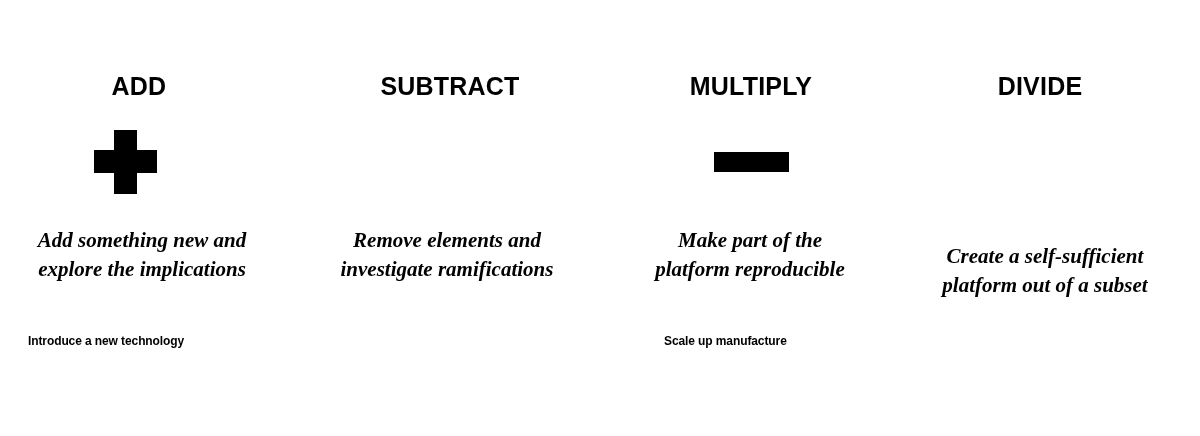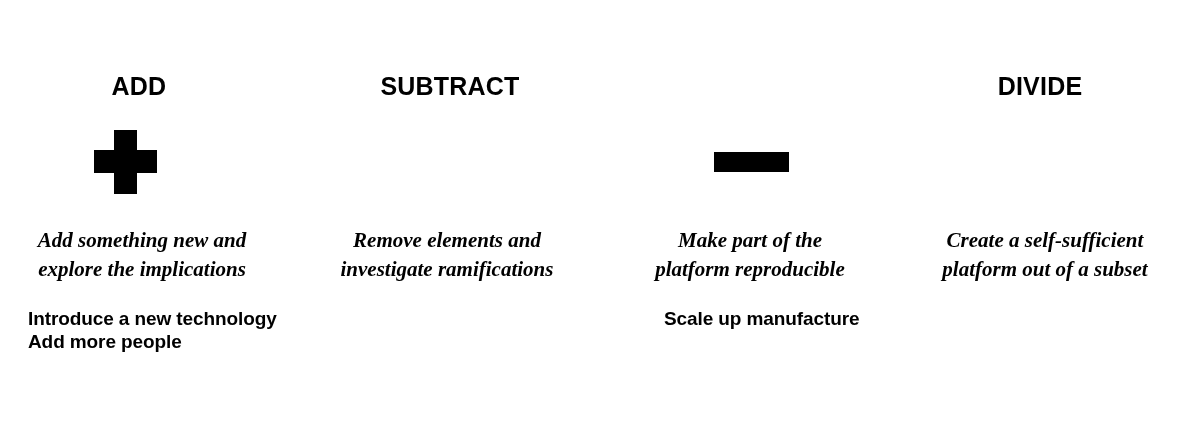--- a/index.html
+++ b/index.html
@@ -109,29 +109,29 @@
     font-style: italic;
     font-weight: 700;
     font-size: 21px;
     line-height: 29px;
     color: #000000;
     white-space: pre-line;
   }
   .col-0 .description { transform: translateX(-8px); }
   .col-1 .description { transform: translateX(-3px); }
   .col-2 .description { transform: translateX(0px); }
-  .col-3 .description { transform: translateX(-5px); }
+  .col-3 .description { transform: translateX(-5px); margin-top: 16px; }
 
   
   .examples {
     position: absolute;
-    top: 308px;
+    top: 330px;
     font-family: "Liberation Sans", sans-serif;
     font-weight: 700;
-    font-size: 19px;
+    font-size: 12px;
     line-height: 22.5px;
     color: #000000;
     letter-spacing: -0.1px;
     white-space: nowrap;
   }
   .col-0 .examples { left: 28px; }
   .col-1 .examples { left: 64px; }
   .col-2 .examples { left: 64px; }
   .col-3 .examples { left: 38px; }
 
@@ -152,41 +152,41 @@
           <div class="bar-v"></div>
         </div>
       </div>
     </div>
 
     <div class="description">Add something new and
 explore the implications</div>
 
     <div class="examples">
       <span class="example-line">Introduce a new technology</span>
-      <span class="example-line">Add more people</span>
     </div>
   </div>
 
   <div class="col col-1">
     <div class="heading">SUBTRACT</div>
 
     <div class="symbol-stage">
       <div class="symbol">
         <div class="glyph-minus">
           <div class="bar-h"></div>
         </div>
       </div>
     </div>
 
     <div class="description">Remove elements and
 investigate ramifications</div>
 
   </div>
 
   <div class="col col-2">
+    <div class="heading">MULTIPLY</div>
 
     <div class="symbol-stage">
       
     </div>
 
     <div class="description">Make part of the
 platform reproducible</div>
 
     <div class="examples">
       <span class="example-line">Scale up manufacture</span>

